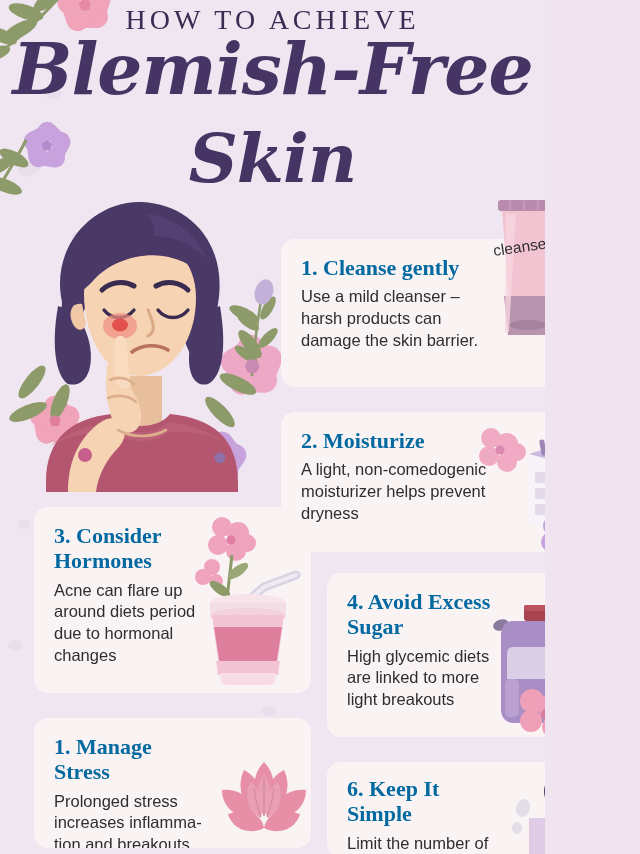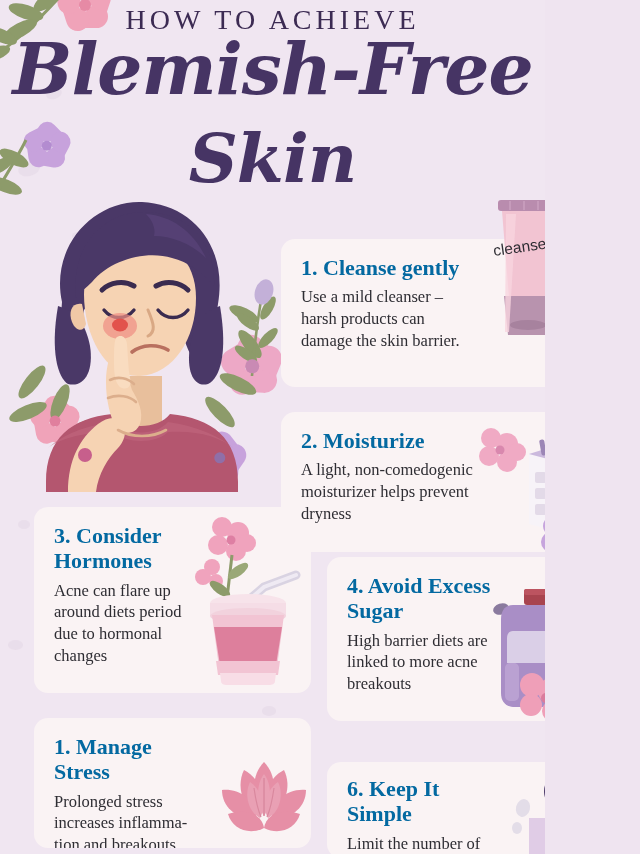--- a/index.html
+++ b/index.html
@@ -48,21 +48,21 @@
   }
   .card .ttl {
     font-family:"Liberation Serif", serif;
     font-weight:700;
     color:#0369a1;
     font-size:22px;
     line-height:1.15;
     position:relative; z-index:4;
   }
   .card .body {
-    font-family:Liberation Serif, serif;
+    font-family:Liberation Sans, sans-serif;
     color:#2e2d33;
     font-size:16.5px;
     line-height:1.32;
     position:relative; z-index:4;
     margin-top:6px;
   }
   .pad { padding:16px 18px 14px 20px; }
 
   
   .art { position:absolute; z-index:2; }
@@ -385,24 +385,24 @@
       <rect x="18" y="88" width="76" height="13" fill="#f5dde6"></rect>
       <ellipse cx="56" cy="101" rx="38" ry="8" fill="#f2d2dd"></ellipse>
 
       <path d="M20 100 h72 l-8 60 h-56 z" fill="#f2c4d3"></path>
       <path d="M22 112 h68 l-6 38 h-56 z" fill="#dd7f9c"></path>
       <path d="M24 146 h64 l-2 14 h-60 z" fill="#f2c4d3"></path>
       <path d="M28 158 h56 l-1 8 c0 3 -3 4 -6 4 h-42 c-3 0 -6 -1 -6 -4 z" fill="#f8dde6"></path>
     </svg>
   </div>
 
-  <div class="card" style="left:327px;top:557px;width:285px;height:164px;">
+  <div class="card" style="left:327px;top:573px;width:285px;height:164px;">
     <div class="pad" style="width:195px">
       <div class="ttl">4. Avoid Excess Sugar</div>
-      <div class="body">High barrier diets are linked to more acne breakouts</div>
+      <div class="body">High glycemic diets are linked to more light breakouts</div>
     </div>
     <svg class="art" style="left:160px;top:8px;width:126px;height:150px;overflow:visible" viewBox="0 0 126 150">
 
       <ellipse cx="66" cy="14" rx="8" ry="5.5" fill="#8a7a9e" transform="rotate(-32 66 14)"></ellipse>
       <ellipse cx="40" cy="48" rx="8" ry="5.5" fill="#8a7a9e" transform="rotate(24 40 48)"></ellipse>
       <ellipse cx="14" cy="44" rx="8" ry="5.5" fill="#8a7a9e" transform="rotate(-18 14 44)"></ellipse>
       <ellipse cx="84" cy="26" rx="7" ry="5" fill="#e5dfe8" transform="rotate(20 84 26)"></ellipse>
       <ellipse cx="56" cy="30" rx="5" ry="3.5" fill="#e5dfe8" transform="rotate(-20 56 30)"></ellipse>
 
       <path d="M106 80 C100 96 92 110 82 122" stroke="#8d9b6a" stroke-width="2.4" fill="none"></path>

